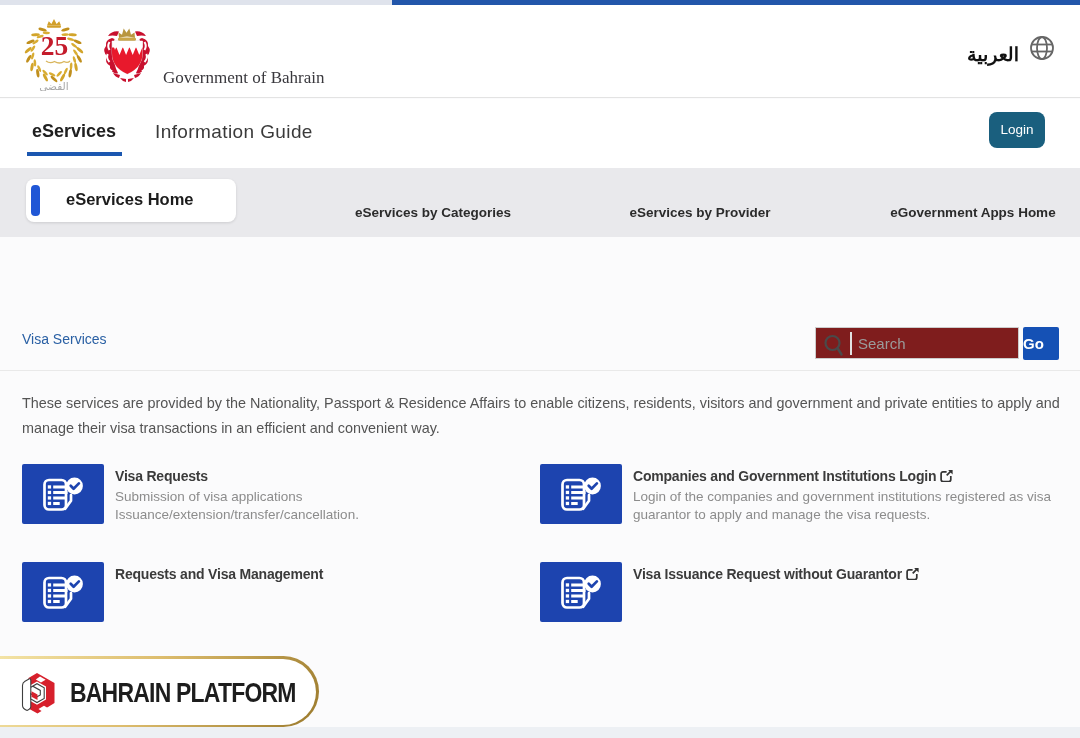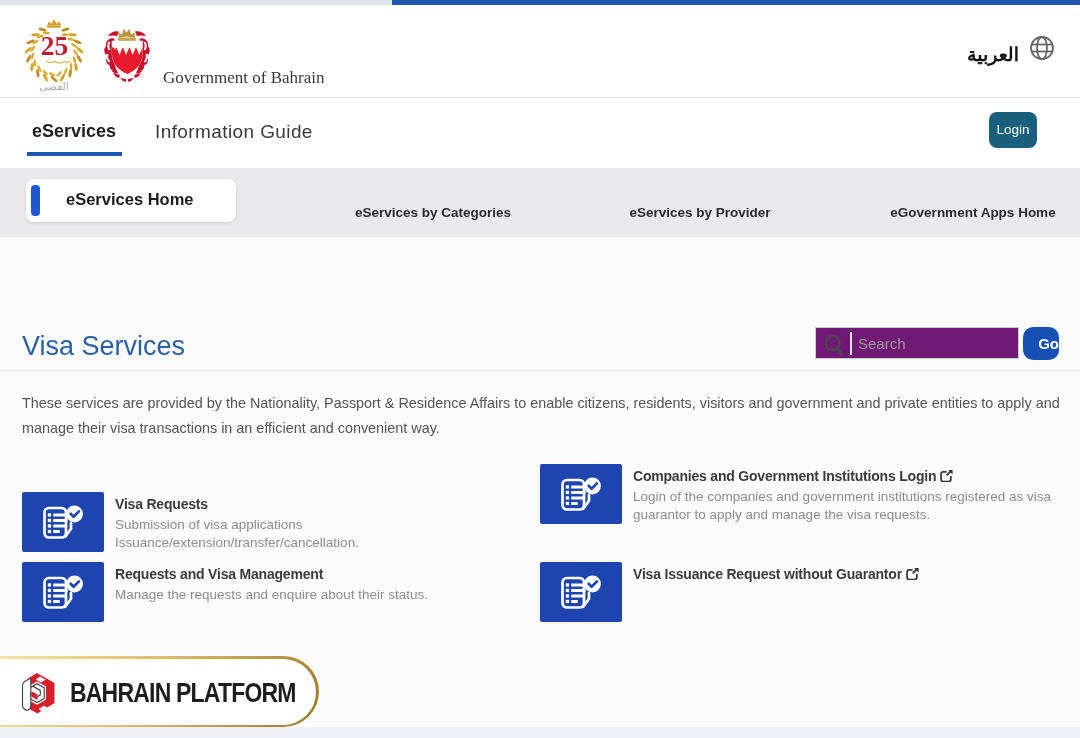--- a/index.html
+++ b/index.html
@@ -8,31 +8,31 @@
 .topstrip { position:absolute; top:0; left:0; width:1080px; height:5px; }
 .topstrip .l { position:absolute; left:0; top:0; width:392px; height:5px; background:#dfe3ec; }
 .topstrip .r { position:absolute; left:392px; top:0; width:688px; height:5px; background:#2256aa; }
 .header { position:absolute; top:5px; left:0; width:1080px; height:93px; background:#fff; border-bottom:1px solid #e3e3e3;padding-left:12px; }
 .gob { position:absolute; left:163px; top:37px; font-family:"Liberation Serif", serif; font-size:17px; color:#39383d;margin-top:26px; }
 .arabic { position:absolute; left:967px; top:38px; font-size:19px; font-weight:bold; color:#111; }
 .navrow { position:absolute; top:99px; left:0; width:1080px; height:69px; background:#fff; }
 .tab1 { position:absolute; left:32px; top:22px; font-size:18px; font-weight:bold; color:#202020; }
 .tab1u { position:absolute; left:27px; top:53px; width:95px; height:4px; background:#1b57b0; }
 .tab2 { position:absolute; left:155px; top:22px; font-size:19px; letter-spacing:0.4px; color:#3a3a3a; }
-.login { position:absolute; left:989px; top:13px; width:48px; height:36px; background:#1a5f7e; border-radius:8px; color:#fff; font-size:13.5px; text-align:center; line-height:36px; }
+.login { position:absolute; left:989px; top:13px; width:56px; height:36px; background:#1a5f7e; border-radius:8px; color:#fff; font-size:13.5px; text-align:center; line-height:36px; }
 .subnav { position:absolute; top:168px; left:0; width:1080px; height:69px; background:#e9e9ec; }
 .pill { position:absolute; left:26px; top:11px; width:210px; height:43px; background:#fff; border-radius:8px; box-shadow:0 1px 3px rgba(0,0,0,0.12); }
 .bluebar { position:absolute; left:5px; top:6px; width:9px; height:31px; background:#2057d6; border-radius:4px; }
 .pilltxt { position:absolute; left:40px; top:11px; font-size:16.5px; font-weight:bold; color:#1c1c1c; }
 .snitem { position:absolute; top:25px; font-size:13.5px; font-weight:bold; color:#2b2b2b; transform:translateX(-50%); white-space:nowrap;margin-top:12px; }
-.vstitle { position:absolute; left:22px; top:331px; font-size:27px; color:#2a60a4; }
-.searchbox { position:absolute; left:815px; top:327px; width:204px; height:32px; background:#701a75; border:1px solid #ccc; }
+.vstitle { position:absolute; left:22px; top:331px; font-size:14px; color:#2a60a4; }
+.searchbox { position:absolute; left:815px; top:327px; width:204px; height:32px; background:#7f1d1d; border:1px solid #ccc; }
 .searchtxt { position:absolute; left:42px; top:7px; font-size:15px; color:#9b9b9b; }
 .sep { position:absolute; left:34px; top:4px; width:1.5px; height:23px; background:#e2e2e2; }
-.gobtn { position:absolute; left:1023px; top:327px; width:36px; height:33px; background:#1551b5; color:#fff; font-size:15px; font-weight:bold; text-align:right; line-height:33px; border-radius:10px; }
+.gobtn { position:absolute; left:1023px; top:327px; width:36px; height:33px; background:#1551b5; color:#fff; font-size:15px; font-weight:bold; text-align:left; line-height:33px; border-radius:2px; }
 .hr { position:absolute; left:0; top:370px; width:1080px; height:1px; background:#e9e9e9; }
 .para { position:absolute; left:22px; top:391px; font-size:14.4px; color:#545454; line-height:25px; }
 .card { position:absolute; }
 .tile { position:absolute; left:0; top:0; width:82px; height:60px; background:#1d44af; border-radius:2px; }
 .ctitle { position:absolute; left:93px; top:4px; font-size:14px; letter-spacing:-0.2px; font-weight:bold; color:#3b3b3b; white-space:nowrap; }
 .cdesc { position:absolute; left:93px; top:24px; font-size:13.5px; color:#8c8c8c; line-height:17.5px; white-space:nowrap; }
 .plat { position:absolute; left:0px; top:656px; width:319px; height:71px; background:linear-gradient(120deg,#f3e3a5 0%,#ddbd6e 45%,#9b7a2c 100%); border-radius:0 36px 36px 0; }
 .platin { position:absolute; left:0px; top:2.5px; width:316px; height:66px; background:#fff; border-radius:0 33px 33px 0; }
 .plattxt { position:absolute; left:70px; top:21px; font-size:23px; font-weight:bold; color:#1d1d1d; letter-spacing:-0.8px; transform:scaleY(1.2); transform-origin:left center; }
 .footstrip { position:absolute; left:0; top:727px; width:1080px; height:11px; background:#edf0f4; }
@@ -136,21 +136,21 @@
       <circle cx="8.5" cy="9" r="7" fill="none" stroke="#4a4a4a" stroke-width="2.2"></circle>
       <line x1="13.5" y1="14" x2="17.5" y2="20.5" stroke="#4a4a4a" stroke-width="2.4" stroke-linecap="round"></line>
     </svg>
   <div class="sep"></div>
   <div class="searchtxt">Search</div>
 </div>
 <div class="gobtn">Go</div>
 <div class="hr"></div>
 <div class="para">These services are provided by the Nationality, Passport &amp; Residence Affairs to enable citizens, residents, visitors and government and private entities to apply and<br>manage their visa transactions in an efficient and convenient way.</div>
 
-<div class="card" style="left:22px; top:464px; width:500px; height:60px;margin-top:28px;">
+<div class="card" style="left:22px; top:464px; width:500px; height:60px;">
   <div class="tile"><svg class="cicon" width="82" height="60" viewBox="0 0 82 60">
         <g fill="none" stroke="#fff" stroke-width="2.7" stroke-linejoin="round" stroke-linecap="round">
           <rect x="22.5" y="16" width="21.5" height="29.5" rx="4.5"></rect>
           <path d="M49 31 V36.8 L43.2 44.8"></path>
         </g>
         <g fill="#fff">
           <rect x="25.8" y="21.3" width="3.3" height="3.3"></rect>
           <rect x="31.2" y="21.5" width="14.3" height="3"></rect>
           <rect x="25.8" y="26.8" width="3.3" height="3.3"></rect>
           <rect x="31.2" y="27.0" width="14.3" height="3"></rect>
@@ -204,21 +204,20 @@
           <rect x="31.2" y="27.0" width="14.3" height="3"></rect>
           <rect x="25.8" y="32.3" width="3.3" height="3.3"></rect>
           <rect x="31.2" y="32.5" width="12.8" height="3"></rect>
           <rect x="25.8" y="37.8" width="3.3" height="3.3"></rect>
           <rect x="31.2" y="38.0" width="6.5" height="3"></rect>
           <circle cx="52.5" cy="22" r="8.4"></circle>
         </g>
         <path d="M48.7 21.8 l2.9 2.9 l5.3 -5.3" fill="none" stroke="#1d44af" stroke-width="2.7" stroke-linecap="round" stroke-linejoin="round"></path>
       </svg></div>
   <div class="ctitle">Requests and Visa Management</div>
-  <div class="cdesc">Manage the requests and enquire about their status.</div>
 </div>
 <div class="card" style="left:540px; top:562px; width:520px; height:60px;">
   <div class="tile"><svg class="cicon" width="82" height="60" viewBox="0 0 82 60">
         <g fill="none" stroke="#fff" stroke-width="2.7" stroke-linejoin="round" stroke-linecap="round">
           <rect x="22.5" y="16" width="21.5" height="29.5" rx="4.5"></rect>
           <path d="M49 31 V36.8 L43.2 44.8"></path>
         </g>
         <g fill="#fff">
           <rect x="25.8" y="21.3" width="3.3" height="3.3"></rect>
           <rect x="31.2" y="21.5" width="14.3" height="3"></rect>

